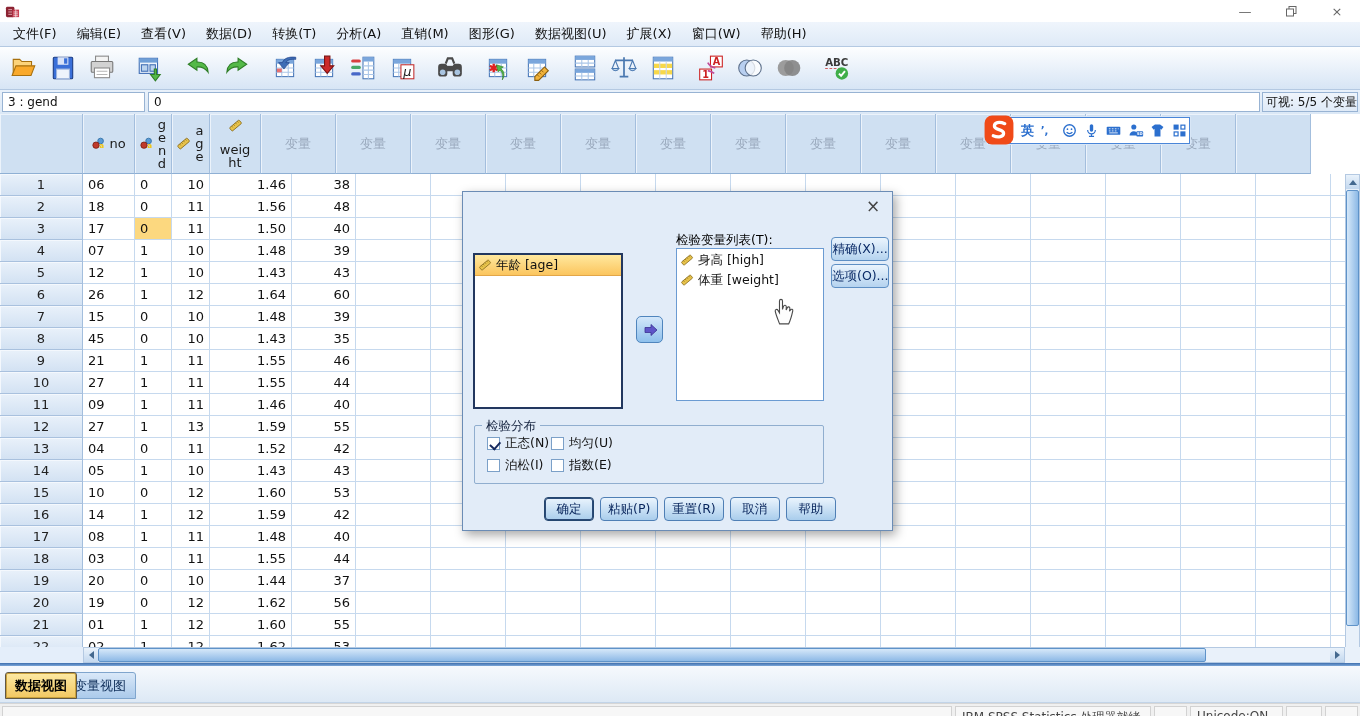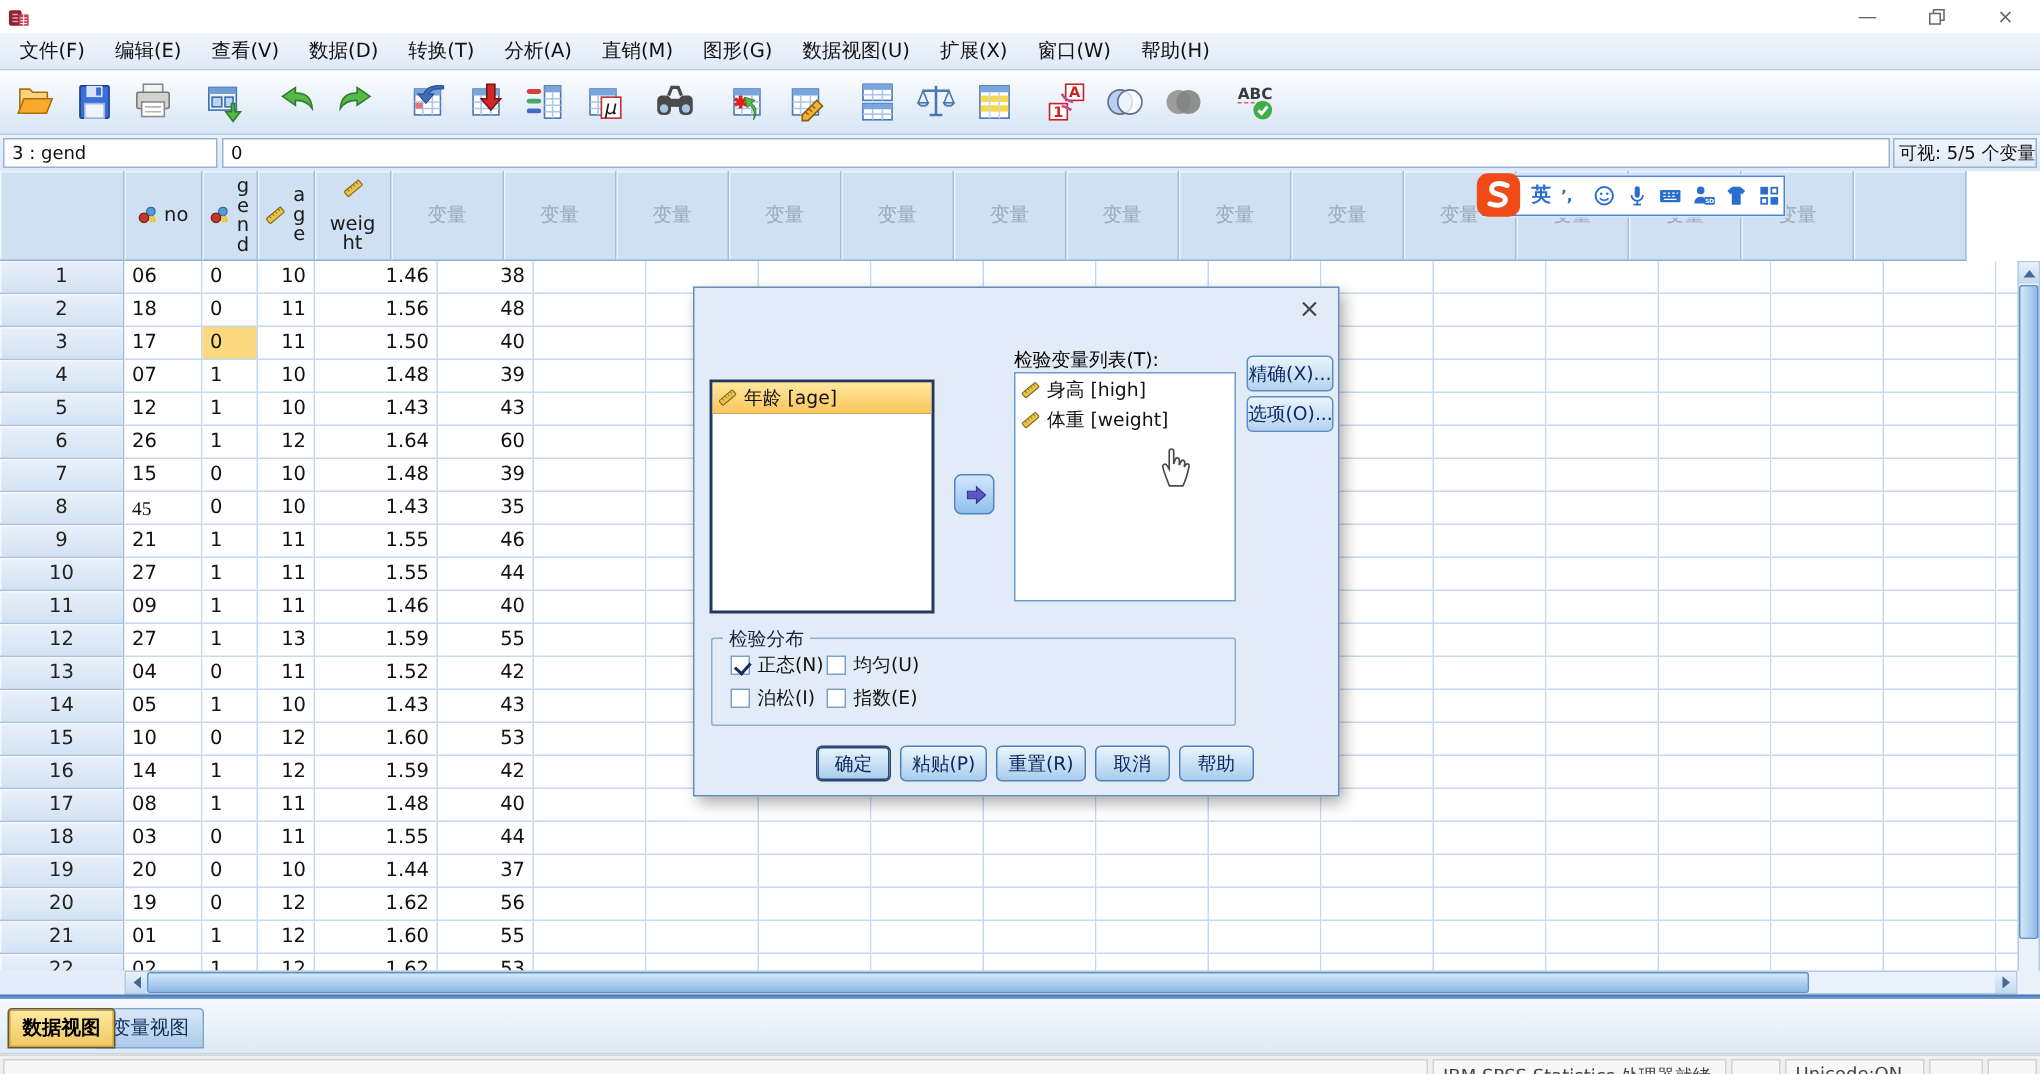--- a/index.html
+++ b/index.html
@@ -542,21 +542,21 @@
       <div class="d-cell" style="width: 75px;"></div>
       <div class="d-cell" style="width: 75px;"></div>
       <div class="d-cell" style="width: 75px;"></div>
       <div class="d-cell" style="width: 75px;"></div>
       <div class="d-cell" style="width: 75px;"></div>
       <div class="d-cell" style="width: 75px;"></div>
       <div class="d-cell" style="width: 75px;"></div>
     </div>
     <div class="g-row">
       <div class="row-head">8</div>
-      <div class="d-cell" style="width: 52px; font-family: Liberation Serif, serif;">45</div>
+      <div class="d-cell" style="width: 52px;">45</div>
       <div class="d-cell" style="width: 37px;">0</div>
       <div class="d-cell num" style="width: 38px;">10</div>
       <div class="d-cell num" style="width: 82px;">1.43</div>
       <div class="d-cell num" style="width: 64px;">35</div>
       <div class="d-cell" style="width: 75px;"></div>
       <div class="d-cell" style="width: 75px;"></div>
       <div class="d-cell" style="width: 75px;"></div>
       <div class="d-cell" style="width: 75px;"></div>
       <div class="d-cell" style="width: 75px;"></div>
       <div class="d-cell" style="width: 75px;"></div>

